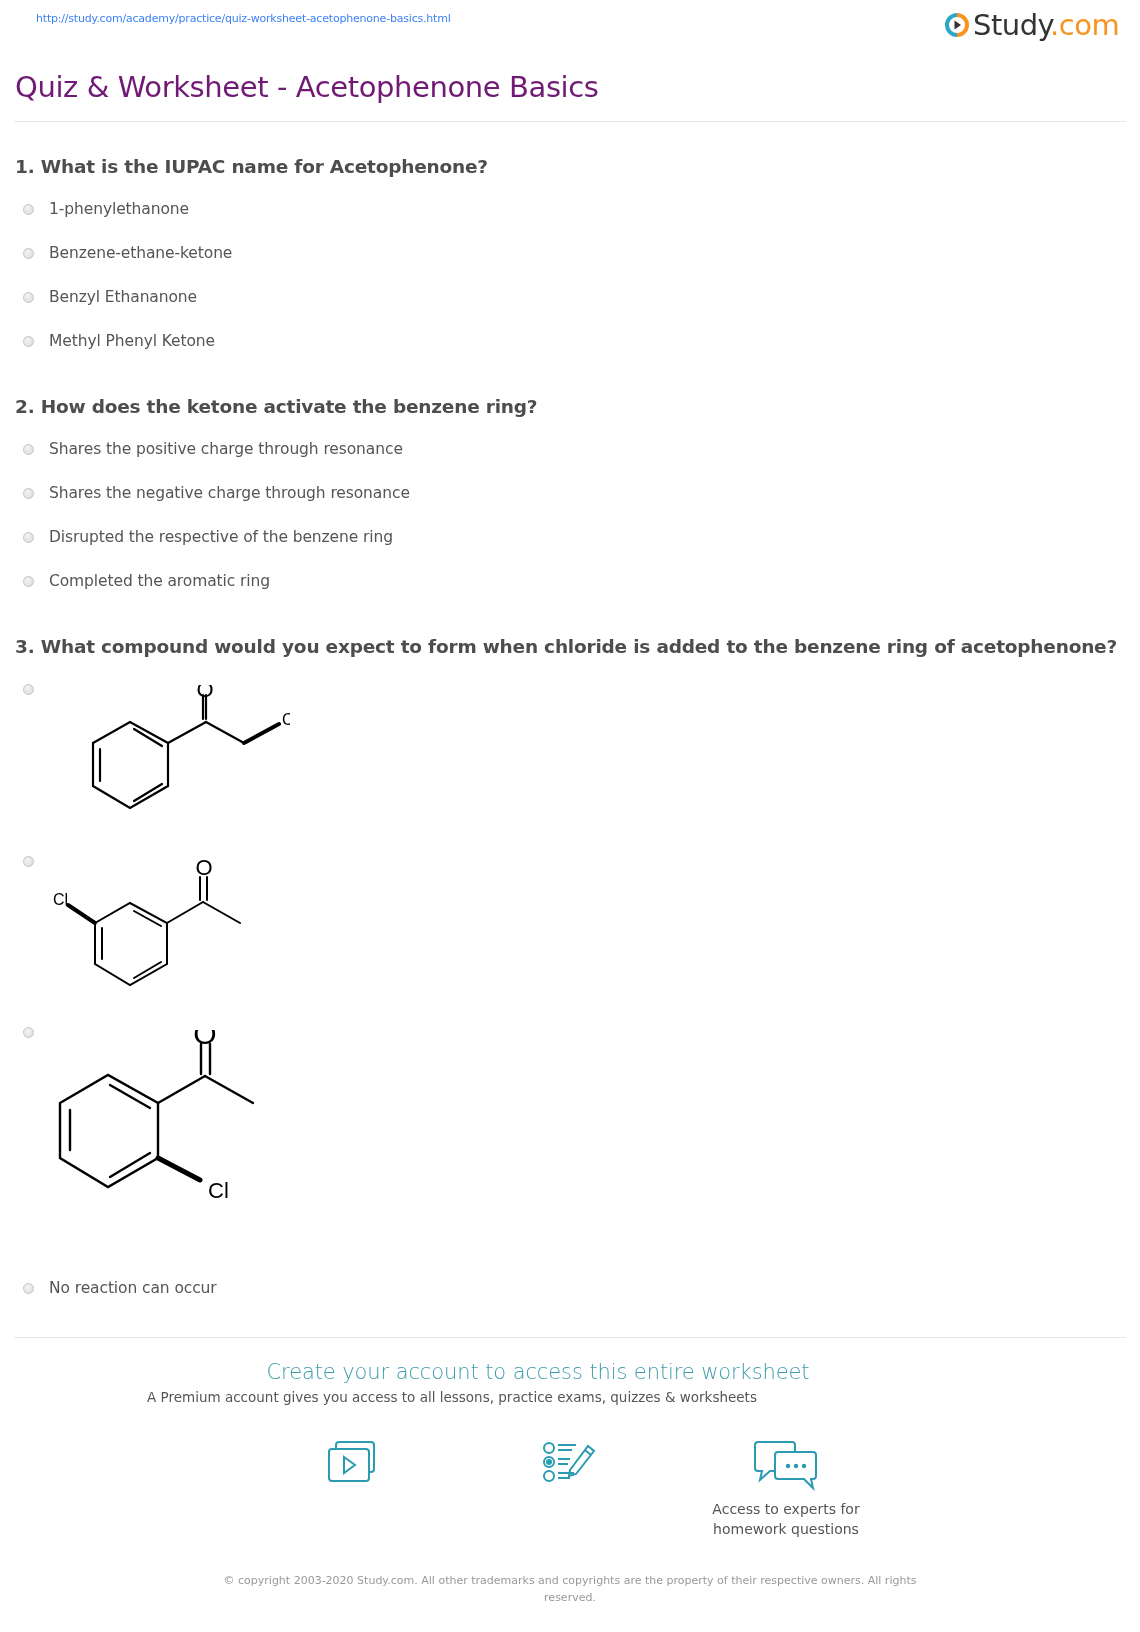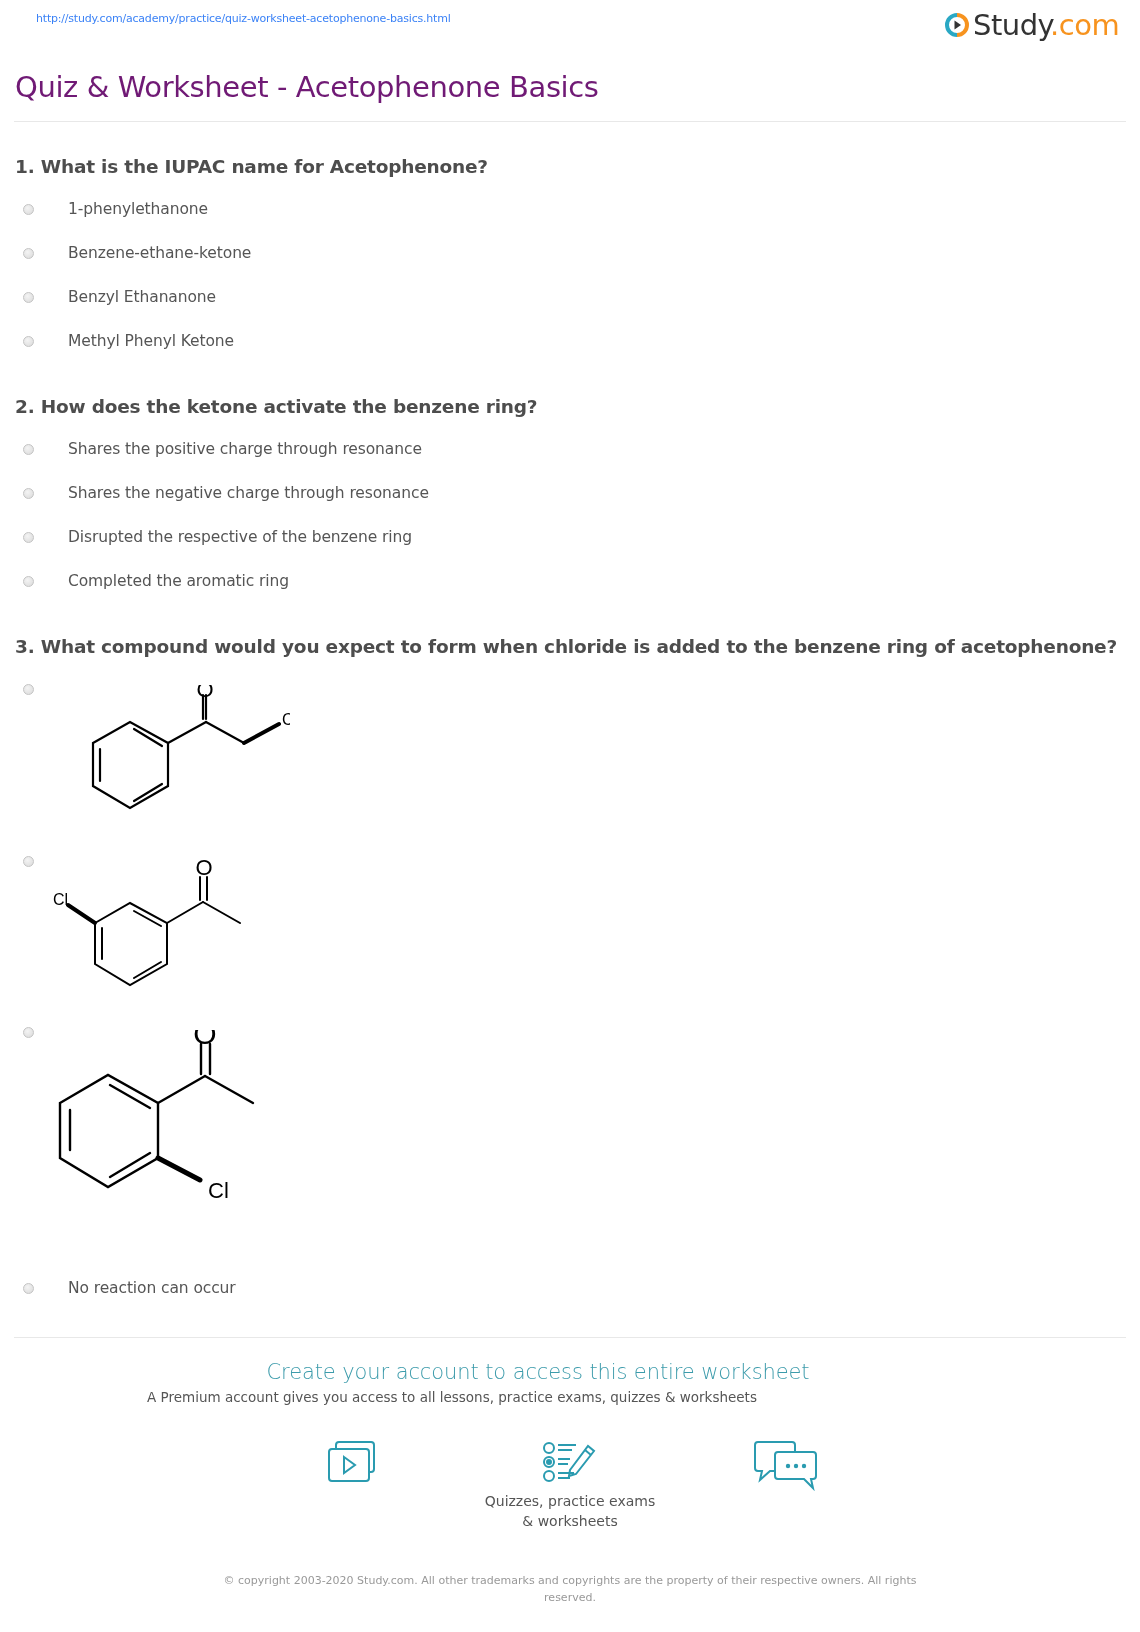--- a/index.html
+++ b/index.html
@@ -9,21 +9,21 @@
   .url { position: absolute; left: 15px; top: 12px; font-size: 11px; color: #3b82f6; letter-spacing: -0.2px; margin-left: 21px; }
   .logo { position: absolute; left: 945px; top: 8px; height: 34px; display: flex; align-items: center; }
   .logo-mark { width: 24px; height: 24px; margin-right: 4px; }
   .logo-text { font-size: 29px; color: #333333; font-weight: 500; letter-spacing: -0.5px; font-family: "DejaVu Sans", sans-serif; }
   .logo-dot { color: #f7931e; }
 
   .page-title { position: absolute; left: 15px; top: 70px; font-size: 29px; color: #701a75; font-weight: 500; letter-spacing: -0.4px; }
   .divider { position: absolute; left: 14px; width: 1112px; height: 1px; background: #e8e8e8; }
 
   .question { position: absolute; left: 15px; font-size: 18.5px; font-weight: bold; color: #4d4d4d; letter-spacing: -0.2px; }
-  .option { position: absolute; left: 23px; display: flex; align-items: center; font-size: 15.5px; color: #555; letter-spacing: -0.1px; gap: 19px; }
+  .option { position: absolute; left: 23px; display: flex; align-items: center; font-size: 15.5px; color: #555; letter-spacing: -0.1px; }
   .radio { width: 11px; height: 11px; border-radius: 50%; border: 1px solid #c4c4c4; background: radial-gradient(circle at 40% 35%, #f4f4f4, #d9d9d9); margin-right: 15px; flex: none; }
   .radio.img-opt { position: absolute; left: 23px; margin: 0; }
   .molecule { position: absolute; }
 
   .cta-title { position: absolute; left: 0; width: 1076px; top: 1360px; text-align: center; font-size: 21px; color: #3c9bab; font-weight: 300; letter-spacing: -0.1px; }
   .cta-sub { position: absolute; left: 0; width: 904px; top: 1389px; text-align: center; font-size: 13.5px; color: #555; }
   .feature { position: absolute; top: 1440px; width: 200px; text-align: center; }
   .feature svg { display: block; margin: 0 auto; }
   .feature-label { font-size: 14px; color: #555; line-height: 20px; margin-top: 7px; }
   .copyright { position: absolute; left: 210px; width: 720px; top: 1572px; text-align: center; font-size: 11px; color: #999; line-height: 17px; }
@@ -163,30 +163,30 @@
       <line x1="16" y1="5" x2="34" y2="5"></line>
         <line x1="16" y1="10" x2="30" y2="10"></line>
       <line x1="16" y1="19" x2="28" y2="19"></line>
         <line x1="16" y1="24" x2="26" y2="24"></line>
       <line x1="16" y1="33" x2="32" y2="33"></line>
         <line x1="16" y1="38" x2="28" y2="38"></line>
       <path d="M28 30 L46 6 L52 11 L34 34 L27 36 Z"></path>
       <line x1="43" y1="10" x2="49" y2="15"></line>
     </g>
   </svg>
-  <div class="feature-label"><span>Quizzes, practice exams</span><br><span>&amp; worksheets</span></div>
 </div>
 
 <div class="feature" style="left:686px">
   <svg width="64" height="52" viewBox="0 0 64 52">
     <g fill="none" stroke="#2a9bb0" stroke-width="2">
       <path d="M4 2 H38 a3 3 0 0 1 3 3 V28 a3 3 0 0 1 -3 3 H16 L6 40 L8 31 H4 a3 3 0 0 1 -3 -3 V5 a3 3 0 0 1 3 -3 Z"></path>
       <path d="M24 12 H59 a3 3 0 0 1 3 3 V36 a3 3 0 0 1 -3 3 H57 L59 48 L50 39 H24 a3 3 0 0 1 -3 -3 V15 a3 3 0 0 1 3 -3 Z" fill="#fff"></path>
     </g>
     <g fill="#2a9bb0">
         <circle cx="34" cy="26" r="2.2"></circle>
         <circle cx="42" cy="26" r="2.2"></circle>
         <circle cx="50" cy="26" r="2.2"></circle>
       </g>
   </svg>
+  <div class="feature-label"><span>Access to experts for</span><br><span>homework questions</span></div>
 </div>
 
 <div class="copyright">© copyright 2003-2020 Study.com. All other trademarks and copyrights are the property of their respective owners. All rights reserved.</div>
 
 </body></html>

